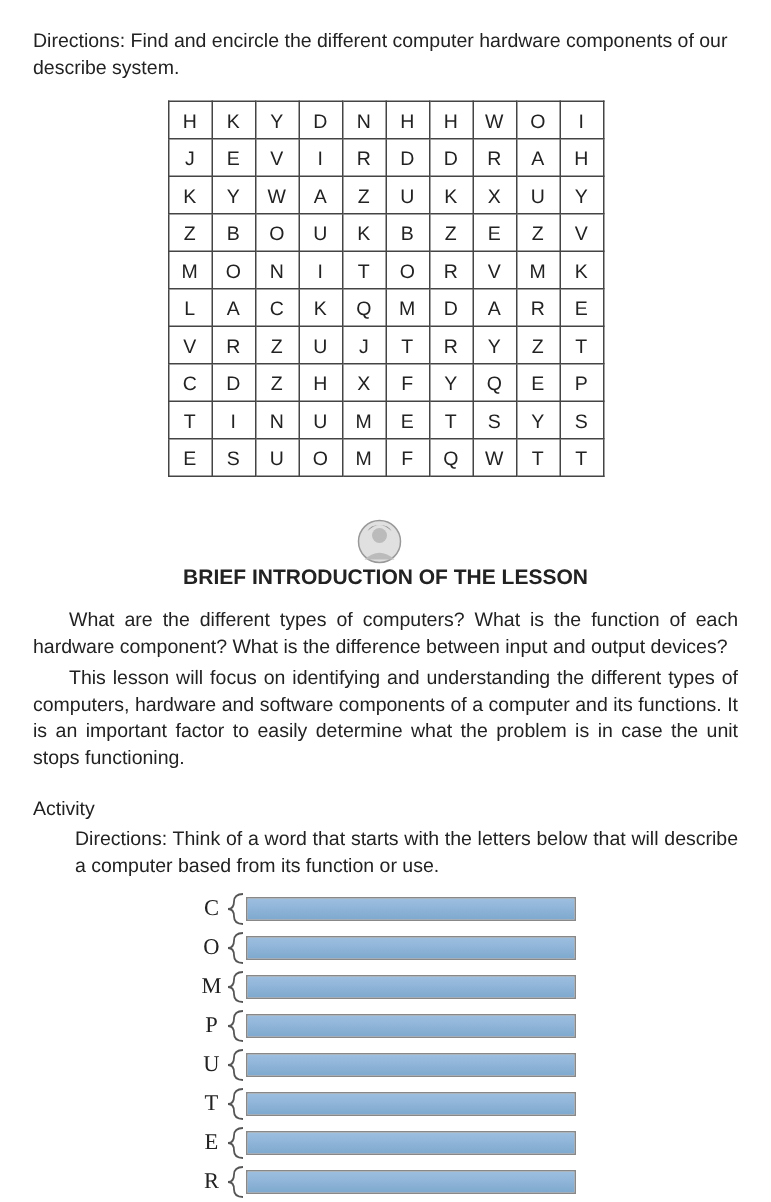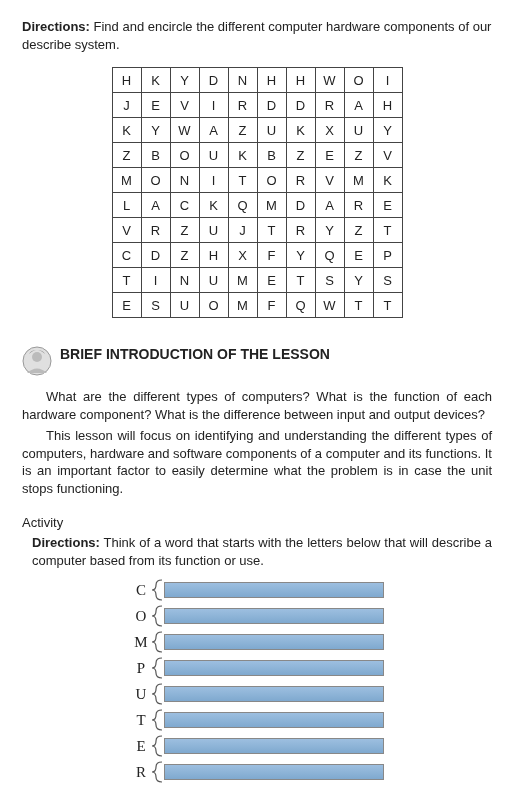--- a/index.html
+++ b/index.html
@@ -9,38 +9,40 @@
     font-size: 13px;
     color: #222;
     width: 514px;
     box-sizing: border-box;
     background: #fff;
   }
   .directions-line {
     margin-bottom: 14px;
     line-height: 1.35;
   }
-  .bold { font-weight: bold; }
+  .bold { font-weight: normal; }
   table.wordsearch {
     border-collapse: collapse;
     margin: 0 auto 28px auto;
   }
   table.wordsearch td {
     border: 1px solid #444;
     width: 28px;
     height: 24px;
     text-align: center;
     vertical-align: middle;
     font-family: Arial, sans-serif;
     font-size: 13px;
     padding: 0;
   }
   .section-header-row {
     display: flex;
+    align-items: center;
     margin-bottom: 12px;
+    flex-direction: column;
   }
   .avatar {
     width: 30px;
     height: 30px;
     margin-right: 8px;
   }
   .section-header {
     font-weight: bold;
     font-size: 14px;
   }
@@ -49,21 +51,21 @@
     line-height: 1.35;
     margin: 4px 0 4px 0;
   }
   .indent { text-indent: 24px; }
   .activity-title {
     font-weight: normal;
     margin-top: 18px;
     margin-bottom: 4px;
   }
   .activity-directions {
-    margin-left: 10px;
+    margin-left: 28px;
     line-height: 1.35;
     text-align: justify;
     margin-bottom: 10px;
   }
   .acrostic {
     margin-left: 110px;
   }
   .acrostic-row {
     display: flex;
     align-items: center;

